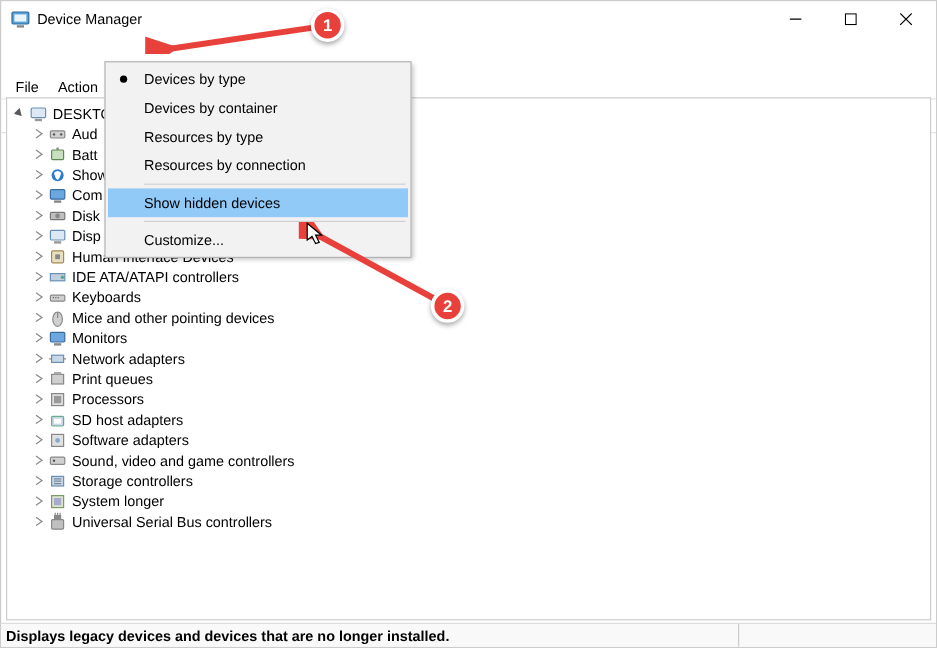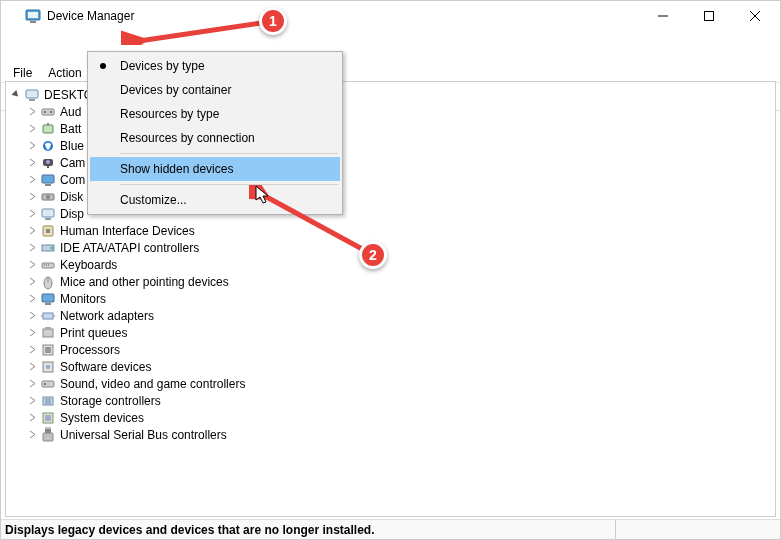--- a/index.html
+++ b/index.html
@@ -1,17 +1,17 @@
 <!DOCTYPE html>
 <html><head>
 <meta charset="utf-8">
 <style>
   * { box-sizing: border-box; margin: 0; padding: 0; font-family: "Segoe UI", Tahoma, sans-serif; font-size: 12px; }
   body { background: #fff; width: 781px; height: 540px; position: relative; overflow: hidden; border: 1px solid #ccc; }
-  .titlebar { height: 30px; display: flex; align-items: center; padding: 0 2px 0 24px; justify-content: flex-end; }
+  .titlebar { height: 30px; display: flex; align-items: center; padding: 0 2px 0 8px; justify-content: flex-end; }
   .titlebar-icon { width: 16px; height: 16px; margin-right: 6px; display: inline-flex; align-items: center; justify-content: center; }
   .titlebar-title { flex: 0 0 auto; }
   .titlebar-spacer { flex: 1; }
   .win-btn { width: 46px; height: 30px; display: flex; align-items: center; justify-content: center; }
   .menubar { height: 20px; display: flex; align-items: center; padding: 0 4px; border-bottom: 1px solid #e6e6e6; margin-top: 32px; }
   .menuitem { padding: 2px 8px; }
   .menuitem.open { background: #cce8ff; border: 1px solid #f97316; padding: 1px 7px; }
   .toolbar { height: 28px; display: flex; align-items: center; padding: 0 4px; border-bottom: 1px solid #e0e0e0; gap: 4px; }
   .tbtn { width: 24px; height: 24px; display: flex; align-items: center; justify-content: center; border: 1px solid transparent; }
   .divider { width: 1px; height: 20px; background: #ddd; margin: 0 2px; }
@@ -149,36 +149,21 @@
           <svg width="9" height="9">
             <path d="M2 1 L7 4.5 L2 8" fill="none" stroke="#888" stroke-width="1"></path>
           </svg>
         </span>
         <span class="dev-icon">
           <svg width="16" height="16">
             <circle cx="8" cy="8" r="5" fill="#2a7ad4"></circle>
             <path d="M5 6 Q8 3 11 6 Q10 11 8 12 Q6 11 5 6" fill="#fff"></path>
           </svg>
         </span>
-        <span>Blue</span>
-      </div>
-      <div class="node dev-first-level">
-        <span class="expander">
-          <svg width="9" height="9">
-            <path d="M2 1 L7 4.5 L2 8" fill="none" stroke="#888" stroke-width="1"></path>
-          </svg>
-        </span>
-        <span class="dev-icon">
-          <svg width="16" height="16">
-            <rect x="3" y="4" width="10" height="7" rx="2" fill="#555"></rect>
-            <circle cx="8" cy="7" r="2" fill="#9ad"></circle>
-            <rect x="7" y="11" width="2" height="2" fill="#555"></rect>
-          </svg>
-        </span>
-        <span>Cam</span>
+        <span>Show</span>
       </div>
       <div class="node dev-first-level">
         <span class="expander">
           <svg width="9" height="9">
             <path d="M2 1 L7 4.5 L2 8" fill="none" stroke="#888" stroke-width="1"></path>
           </svg>
         </span>
         <span class="dev-icon">
           <svg width="16" height="16">
             <rect x="2" y="3" width="12" height="8" rx="1" fill="#6ba8e0" stroke="#3a6c9e"></rect>
@@ -331,25 +316,39 @@
         <span>Processors</span>
       </div>
       <div class="node dev-first-level">
         <span class="expander">
           <svg width="9" height="9">
             <path d="M2 1 L7 4.5 L2 8" fill="none" stroke="#888" stroke-width="1"></path>
           </svg>
         </span>
         <span class="dev-icon">
           <svg width="16" height="16">
+            <rect x="3" y="5" width="10" height="8" rx="1" fill="#c8d8e8" stroke="#6a8"></rect>
+            <rect x="5" y="7" width="6" height="4" fill="#fff"></rect>
+          </svg>
+        </span>
+        <span>SD host adapters</span>
+      </div>
+      <div class="node dev-first-level">
+        <span class="expander">
+          <svg width="9" height="9">
+            <path d="M2 1 L7 4.5 L2 8" fill="none" stroke="#888" stroke-width="1"></path>
+          </svg>
+        </span>
+        <span class="dev-icon">
+          <svg width="16" height="16">
             <rect x="3" y="3" width="10" height="10" fill="#e0e0e0" stroke="#888"></rect>
             <circle cx="8" cy="8" r="2" fill="#8ac"></circle>
           </svg>
         </span>
-        <span>Software devices</span>
+        <span>Software adapters</span>
       </div>
       <div class="node dev-first-level">
         <span class="expander">
           <svg width="9" height="9">
             <path d="M2 1 L7 4.5 L2 8" fill="none" stroke="#888" stroke-width="1"></path>
           </svg>
         </span>
         <span class="dev-icon">
           <svg width="16" height="16">
             <rect x="2" y="5" width="12" height="6" rx="1" fill="#d0d0d0" stroke="#888"></rect>
@@ -377,21 +376,21 @@
           <svg width="9" height="9">
             <path d="M2 1 L7 4.5 L2 8" fill="none" stroke="#888" stroke-width="1"></path>
           </svg>
         </span>
         <span class="dev-icon">
           <svg width="16" height="16">
             <rect x="3" y="3" width="10" height="10" fill="#d8e4d0" stroke="#7a9a6a"></rect>
             <rect x="5" y="5" width="6" height="6" fill="#aac"></rect>
           </svg>
         </span>
-        <span>System devices</span>
+        <span>System longer</span>
       </div>
       <div class="node dev-first-level">
         <span class="expander">
           <svg width="9" height="9">
             <path d="M2 1 L7 4.5 L2 8" fill="none" stroke="#888" stroke-width="1"></path>
           </svg>
         </span>
         <span class="dev-icon">
           <svg width="16" height="16">
             <rect x="5" y="2" width="6" height="4" fill="#888"></rect>

